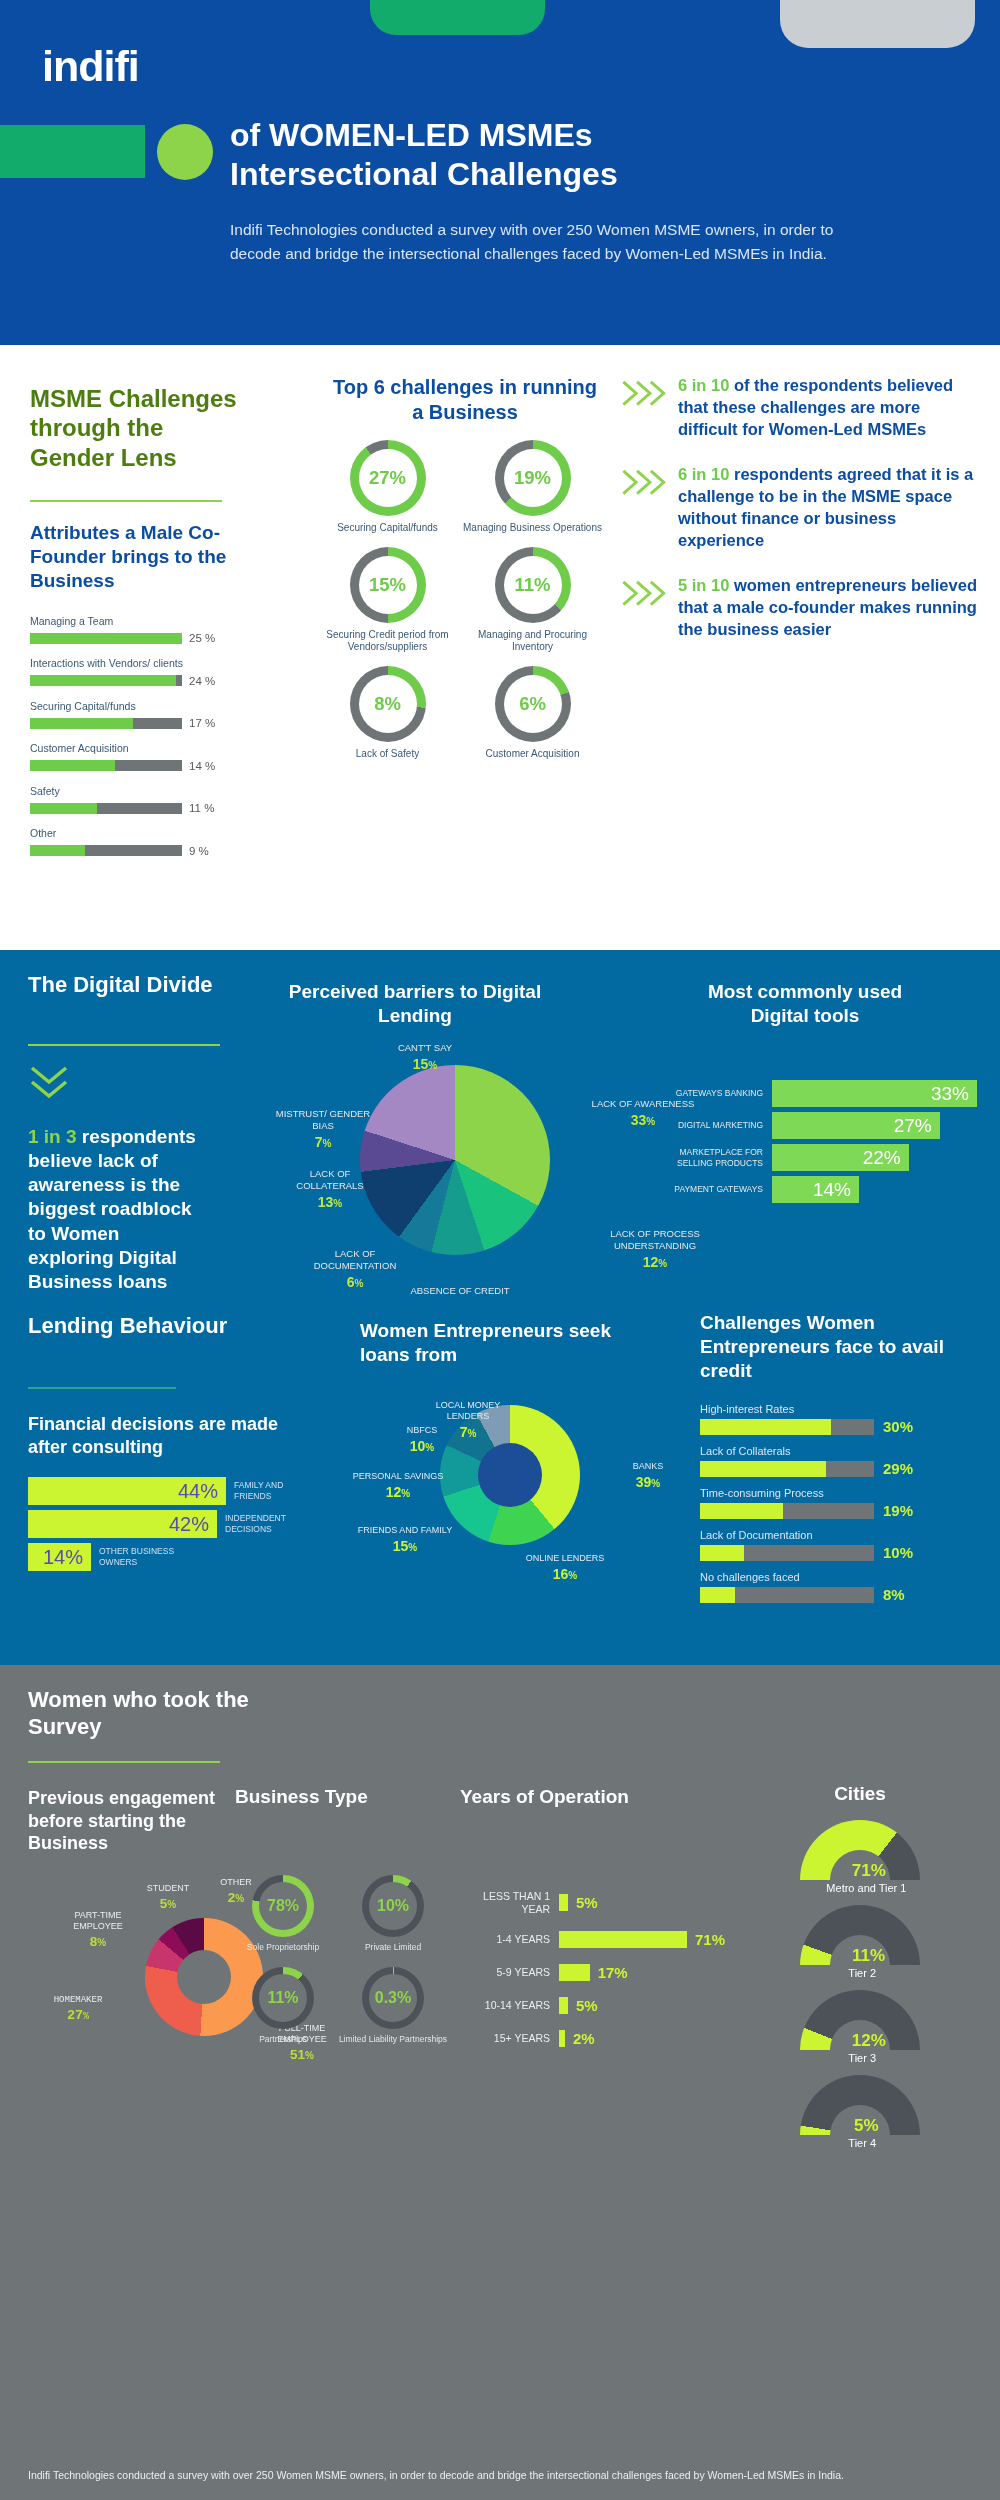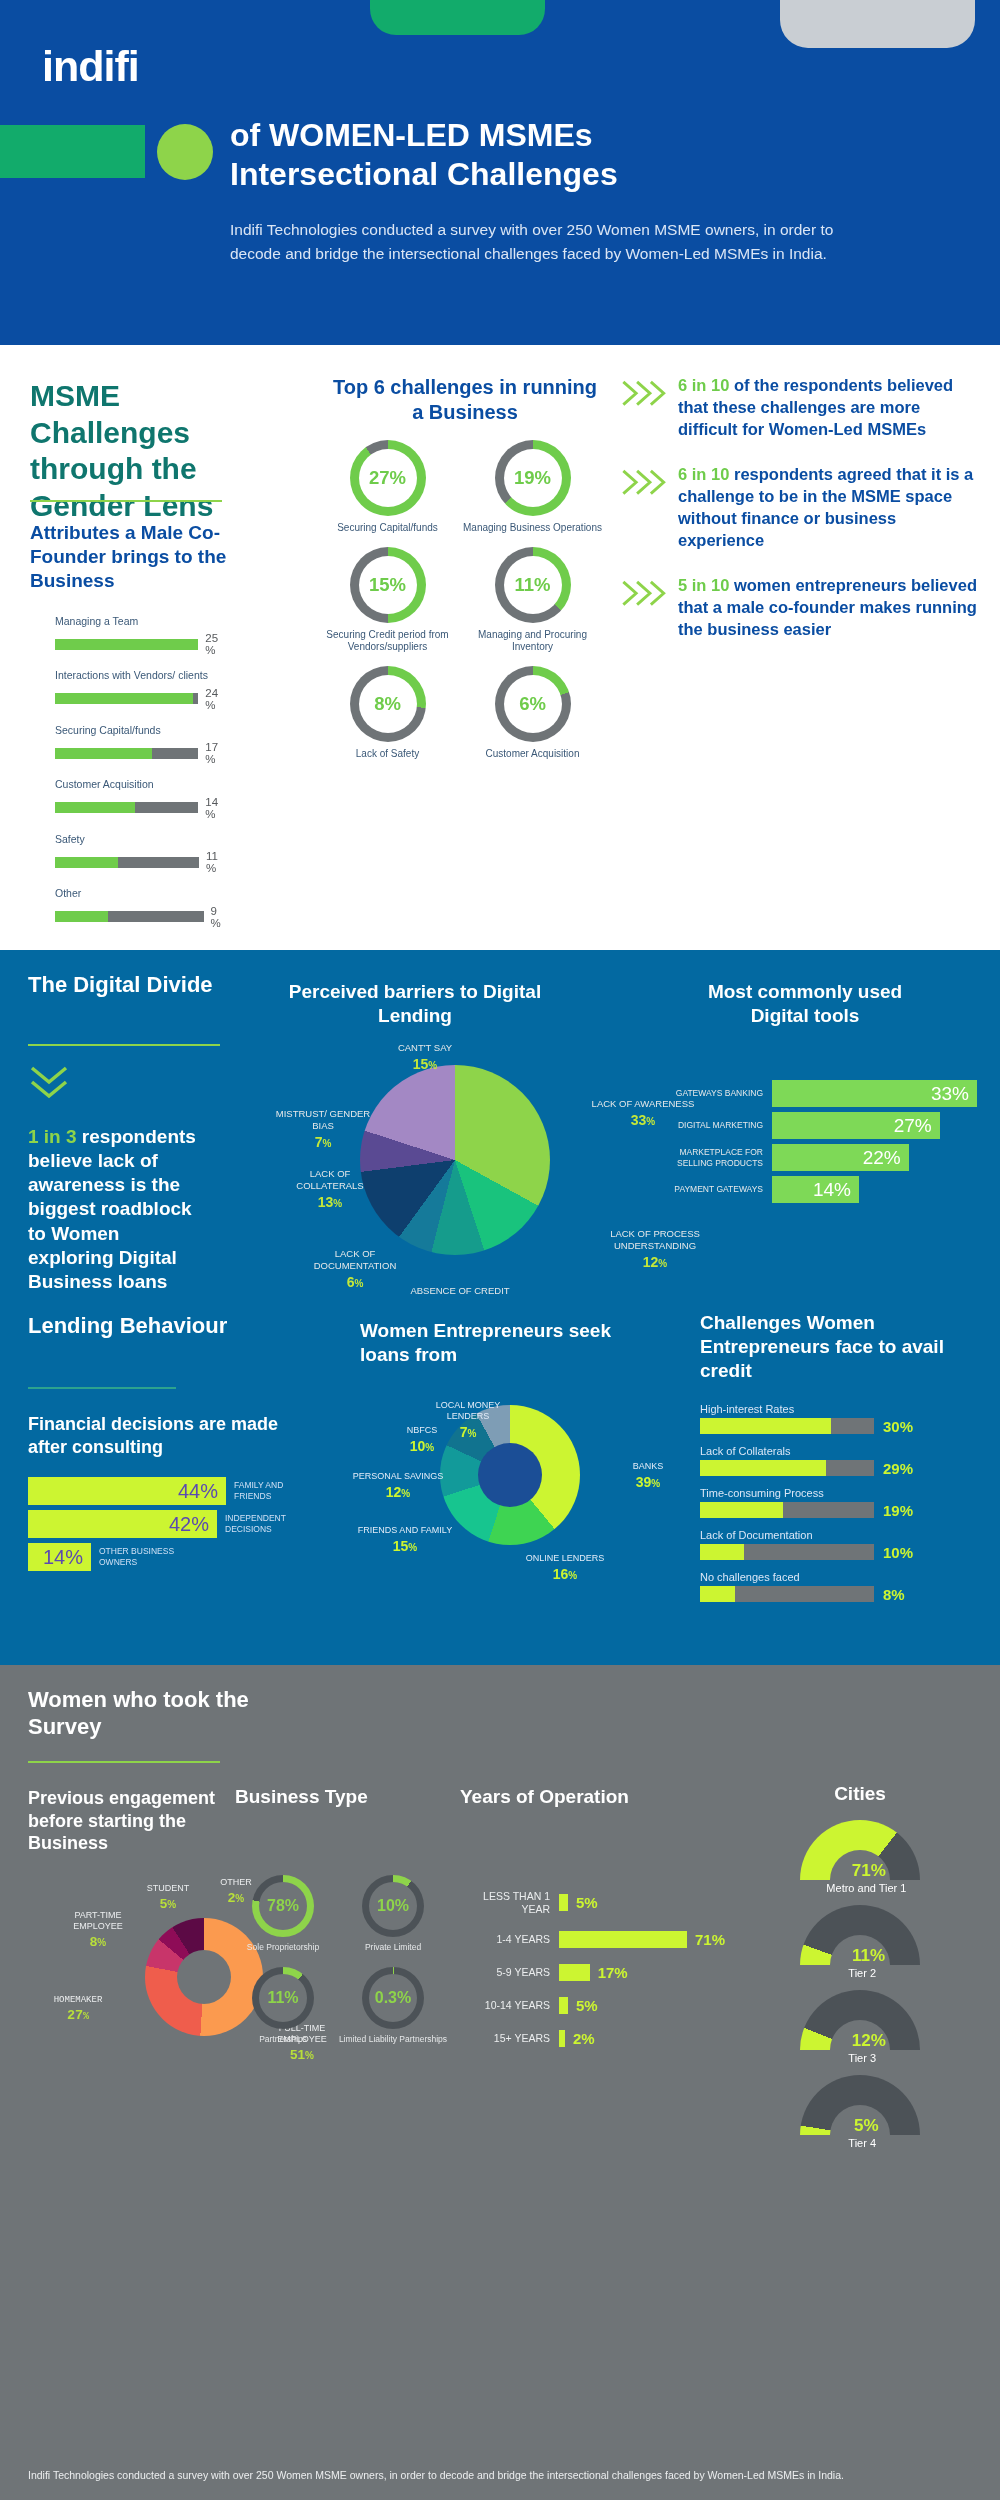--- a/index.html
+++ b/index.html
@@ -51,33 +51,33 @@
   }
   .hdr-sub {
     position: absolute; left: 230px; top: 218px;
     width: 625px;
     font-size: 15.5px; line-height: 1.55; color: #dbe6f5;
   }
 
   
   .sec1 { position: relative; height: 605px; background: #ffffff; }
   .s1-title {
-    position: absolute; left: 30px; top: 33px; width: 210px;
-    font-size: 30px; line-height: 1.22; font-weight: bold; color: #0f766e;
+    position: absolute; left: 30px; top: 39px; width: 210px;
+    font-size: 24px; line-height: 1.22; font-weight: bold; color: #4d7c0f;
   }
   .s1-rule {
     position: absolute; left: 30px; top: 155px; width: 192px; height: 2px;
     background: #8ed44a;
   }
   .s1-sub {
     position: absolute; left: 30px; top: 176px; width: 210px;
     font-size: 19px; line-height: 1.25; font-weight: bold; color: #0a4da2;
   }
   .attr-list { position: absolute; left: 30px; top: 270px; width: 200px; }
-  .attr-row { margin-bottom: 13px; margin-left: 25px; }
+  .attr-row { margin-bottom: 13px; }
   .attr-label { font-size: 10.5px; color: #3a5877; line-height: 1.28; margin-bottom: 4px; }
   .attr-bar-wrap { position: relative; display: flex; align-items: center; }
   .attr-track { position: relative; width: 152px; height: 11px; background: #6f7477; }
   .attr-fill { position: absolute; left:0; top:0; height: 11px; background: #6fcc4b; }
   .attr-pct { font-size: 11.5px; color: #56595c; margin-left: 7px; font-weight: normal; }
 
   
   .s1-donut-title {
     position: absolute; left: 330px; top: 30px; width: 270px;
     font-size: 20px; line-height: 1.25; font-weight: bold; color: #0a4da2; text-align: center;
@@ -155,21 +155,21 @@
     border-radius:50%; background:#1b4e96; }
   .ring-lbl { position: absolute; font-size: 9px; color: #e3ecf8; text-align: center; line-height: 1.2; }
   .ring-lbl b { display:block; font-size: 14px; color: #ccf531; margin-top:2px; }
   .ring-lbl b span { font-size: 10px; }
 
   .ch-title { position: absolute; left: 700px; top: 16px; width: 280px;
     font-size: 19px; line-height: 1.25; font-weight: bold; color: #fff; }
   .ch-bars { position: absolute; left: 700px; top: 108px; width: 290px; }
   .ch-row { margin-bottom: 10px; }
   .ch-lab { font-size: 11px; color: #dbe7f7; margin-bottom: 3px; }
-  .ch-line { display: flex; align-items: flex-start; }
+  .ch-line { display: flex; align-items: flex-end; }
   .ch-track { position: relative; width: 174px; height: 16px; background: #6f7477; }
   .ch-fill { position: absolute; left:0; top:0; height:16px; background: #ccf531; }
   .ch-pct { font-size: 15px; color: #ccf531; margin-left: 9px; font-weight: bold; }
 
   
   .sec4 { position: relative; height: 835px; background: #6f7477; }
   .s4-head { position: absolute; left: 28px; top: 22px; width: 250px;
     font-size: 22px; line-height: 1.22; font-weight: bold; color: #fff; }
   .s4-rule { position: absolute; left: 28px; top: 96px; width: 192px; height: 2px; background: #8ed44a; }
 

